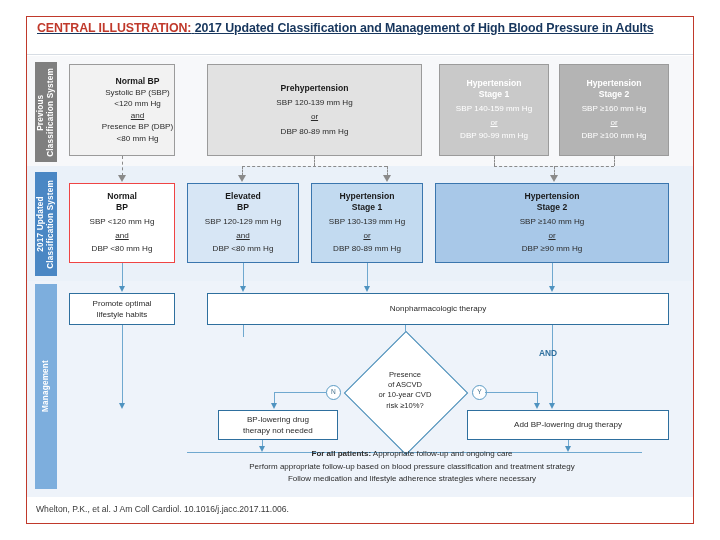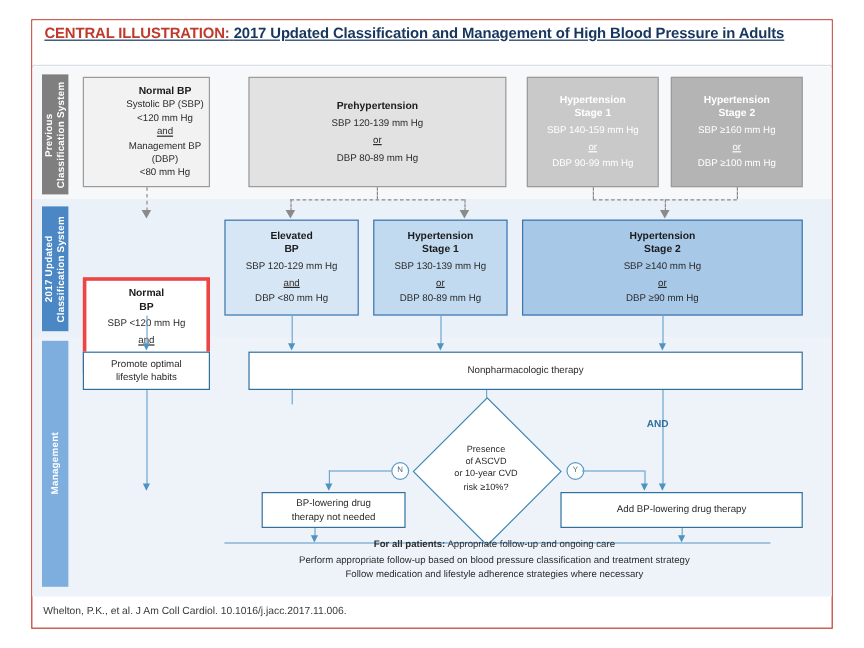--- a/index.html
+++ b/index.html
@@ -59,21 +59,21 @@
 
   
   .g1{background:#f2f2f2;border:1px solid #9b9b9b;padding-left:31px;}
   .g2{background:#e2e2e2;border:1px solid #9b9b9b;}
   .g3{background:#c9c9c9;border:1px solid #9b9b9b;}
   .g4{background:#b4b4b4;border:1px solid #9b9b9b;}
   .g3 .hd,.g4 .hd,.g3,.g4{color:#ffffff;}
   .g3 .hd,.g4 .hd{color:#ffffff;}
 
   
-  .b1{background:#ffffff;border:3px solid #ef4444;margin-top:48px;}
+  .b1{background:#ffffff;border:1px solid #ef4444;}
   .b2{background:#d7e6f5;border:1px solid #3a76ae;}
   .b3{background:#c2daf0;border:1px solid #3a76ae;}
   .b4{background:#a8c8e8;border:1px solid #3a76ae;}
 
   
   .mbox{background:#ffffff;border:1px solid #2e6f9e;color:#2b2b2b;}
 
   
   .diamond{
     position:absolute;width:86px;height:86px;background:#ffffff;
@@ -146,21 +146,21 @@
     </div>
     <div class="vtab vtab-mgmt">
       <span>Management</span>
     </div>
 
     <div class="box g1" style="left:42px;top:8px;width:106px;height:92px;">
       <div class="hd">Normal BP</div>
       <div>Systolic BP (SBP)</div>
       <div>&lt;120 mm Hg</div>
       <div class="op">and</div>
-      <div>Management BP (DBP)</div>
+      <div>Presence BP (DBP)</div>
       <div>&lt;80 mm Hg</div>
     </div>
 
     <div class="box g2" style="left:180px;top:8px;width:215px;height:92px;">
       <div class="hd" style="margin-bottom:3px;">Prehypertension</div>
       <div>SBP 120-139 mm Hg</div>
       <div class="op" style="margin:3px 0;">or</div>
       <div>DBP 80-89 mm Hg</div>
     </div>
 

